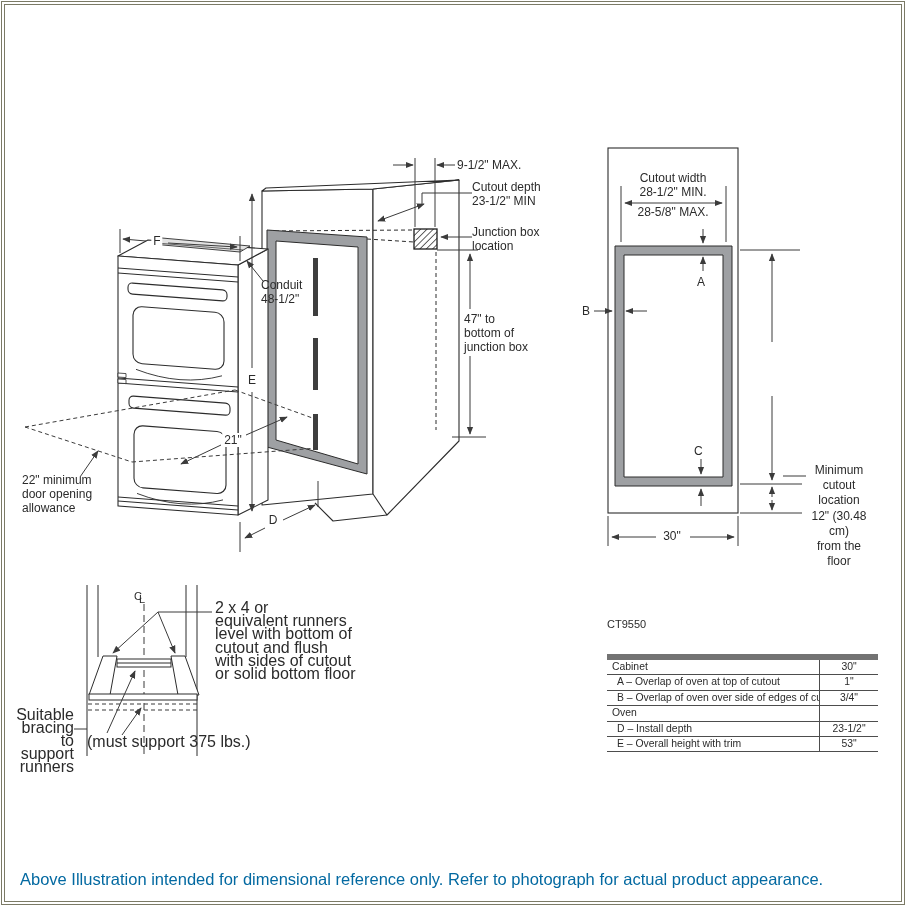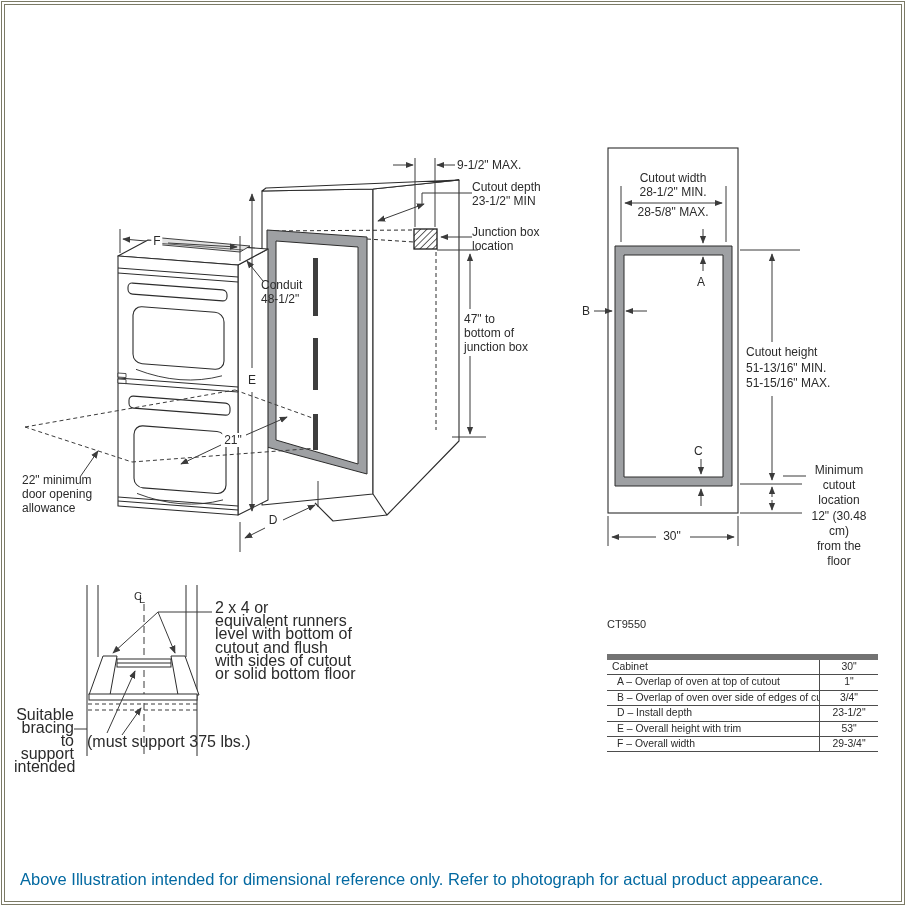--- a/index.html
+++ b/index.html
@@ -192,69 +192,66 @@
   <div class="lbl" style="left:22px;top:473px">22" minimum
 door opening
 allowance</div>
 
   <div class="lbl ctr" style="left:673px;top:171px">Cutout width
 28-1/2" MIN.</div>
   <div class="lbl ctr" style="left:673px;top:205px">28-5/8" MAX.</div>
   <div class="lbl" style="left:697px;top:275px">A</div>
   <div class="lbl" style="left:582px;top:304px">B</div>
   <div class="lbl" style="left:694px;top:444px">C</div>
-  <div class="lbl" style="left:746px;top:345px;line-height:15.5px">Cutout height
-51-13/16" MIN.
-51-15/16" MAX.</div>
   <div class="lbl ctr" style="left:839px;top:463px;line-height:15.2px">Minimum
 cutout location
 12" (30.48 cm)
 from the floor</div>
   <div class="lbl pin" style="left:672px;top:536px">30"</div>
 
   <div class="cl-sym">
     <span>C</span>
     <span class="l2">L</span>
   </div>
   <div class="lbl sm" style="left:215px;top:601px">2 x 4 or
 equivalent runners
 level with bottom of
 cutout and flush
 with sides of cutout
 or solid bottom floor</div>
   <div class="lbl sm rt" style="left:14px;top:708px;width:60px;line-height:13px">Suitable
 bracing
 to support
-intended</div>
+runners</div>
   <div class="lbl sm" style="left:87px;top:735px">(must support 375 lbs.)</div>
 
   <div id="spec">
     <div class="model">CT9550</div>
     <div class="spec-table">
       <div class="srow">
         <div class="lc">Cabinet</div>
         <div class="vc">30"</div>
       </div>
       <div class="srow">
         <div class="lc ind">A – Overlap of oven at top of cutout</div>
         <div class="vc">1"</div>
       </div>
       <div class="srow">
         <div class="lc ind">B – Overlap of oven over side of edges of cutout</div>
         <div class="vc">3/4"</div>
       </div>
       <div class="srow">
+        <div class="lc">Oven</div>
+        <div class="vc"></div>
+      </div>
+      <div class="srow">
         <div class="lc ind">D – Install depth</div>
         <div class="vc">23-1/2"</div>
       </div>
       <div class="srow">
         <div class="lc ind">E –  Overall height with trim</div>
         <div class="vc">53"</div>
       </div>
-      <div class="srow">
-        <div class="lc ind">F  – Overall width</div>
-        <div class="vc">29-3/4"</div>
-      </div>
     </div>
   </div>
 
   <div id="caption">Above Illustration intended for dimensional reference only. Refer to photograph for actual product appearance.</div>
 </div>
 
 </body></html>

